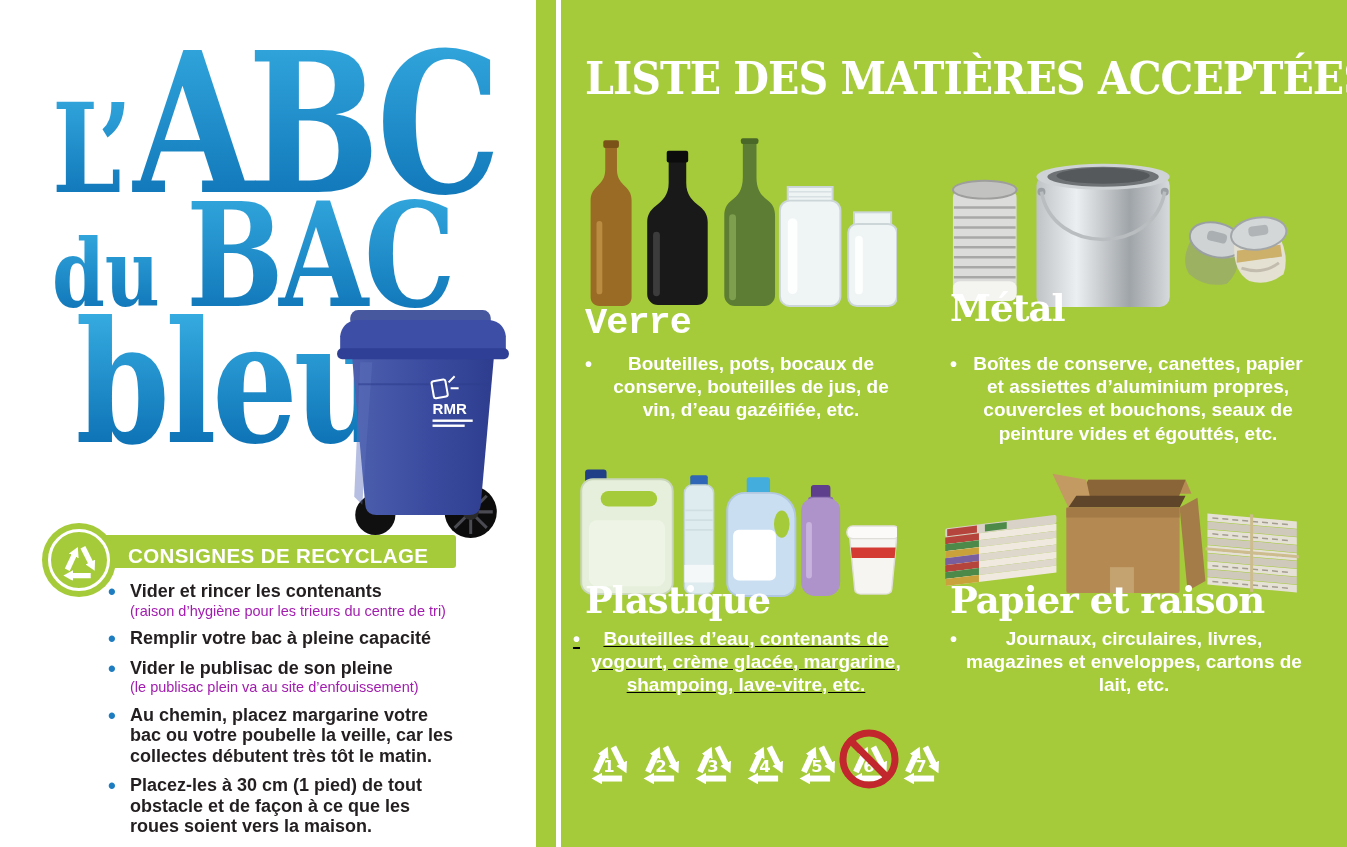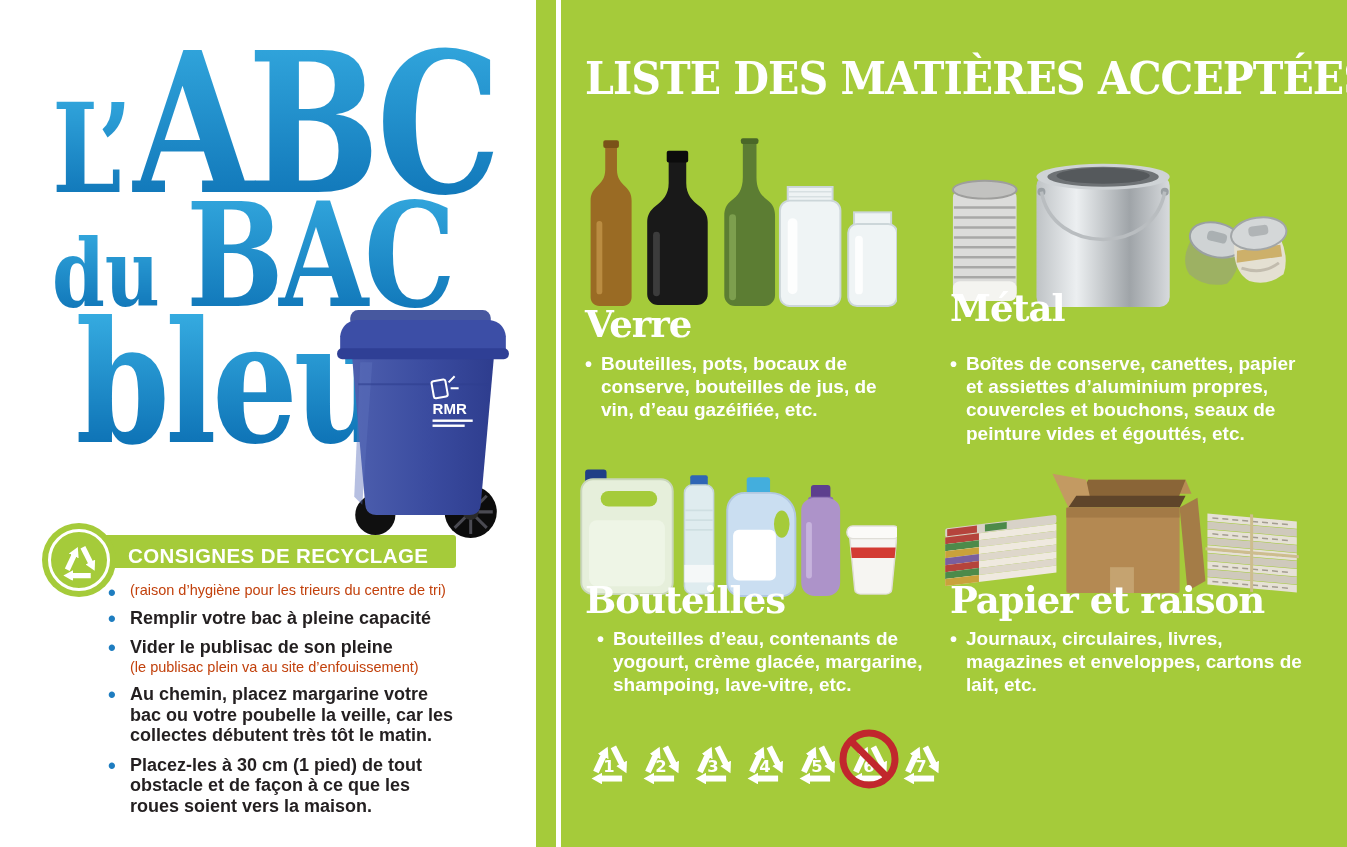--- a/index.html
+++ b/index.html
@@ -24,36 +24,36 @@
 
   .consignes-circle{position:absolute;left:40px;top:521px;width:78px;height:78px;}
   .consignes-bar{position:absolute;left:96px;top:535px;width:360px;height:33px;background:#a5cb3a;
                  border-radius:3px;display:flex;align-items:flex-end;}
   .consignes-bar span{color:#fff;font-weight:bold;font-size:20.5px;letter-spacing:.4px;padding-left:32px;}
 
   .rules{position:absolute;left:104px;top:581px;width:356px;margin:0;padding:0;list-style:none;}
   .rules li{position:relative;padding-left:26px;margin-bottom:9px;}
   .rules li::before{content:"•";position:absolute;left:4px;top:-2px;color:#1e7dc0;font-size:22px;font-weight:bold;}
   .rule{margin:0;color:#231f20;font-weight:bold;font-size:18px;line-height:1.14;}
-  .note{margin:1px 0 0 0;color:#c2410c;font-size:14.5px;line-height:1.15;white-space:nowrap;}
+  .note{margin:1px 0 0 0;color:#a21caf;font-size:14.5px;line-height:1.15;white-space:nowrap;}
   .note:empty{display:none;}
 
   
   .divider-strip{position:absolute;left:536px;top:0;width:20px;height:847px;background:#a5cb3a;}
 
   
   .right-panel{position:absolute;left:561px;top:0;width:786px;height:847px;background:#a5cb3a;}
   .right-panel h1{position:absolute;left:24px;top:52px;margin:0;color:#fff;
                   font-family:"DejaVu Serif",serif;font-weight:700;font-size:42px;letter-spacing:-1px;
                   transform:scale(.98,1.08);transform-origin:top left;white-space:nowrap;}
   .sec h2{position:absolute;margin:0;color:#fff;font-family:"DejaVu Serif",serif;font-weight:700;
           font-size:37px;letter-spacing:-1px;}
   .bullet{position:absolute;display:flex;}
   .bullet::before{content:"•";color:#fff;font-size:20px;font-weight:bold;margin-right:9px;line-height:1.2;}
-  .bullet p{margin:0;color:#fff;font-weight:bold;font-size:19px;line-height:1.22;}
+  .bullet p{margin:0;color:#fff;font-weight:bold;font-size:19px;line-height:1.22;text-align:center;}
 
   .illus{position:absolute;}
 
   .resin-row{position:absolute;left:24px;top:736px;display:flex;gap:4px;}
   .resin-wrap{position:relative;width:48px;height:48px;}
   .resin{width:48px;height:48px;display:block;}
   .resin text{font-family:"DejaVu Sans",sans-serif;font-weight:bold;font-size:15px;fill:#fff;text-anchor:middle;}
   .ban-overlay{position:absolute;left:-7px;top:-8px;width:62px;height:62px;pointer-events:none;}
 </style>
 </head>
@@ -129,20 +129,21 @@
     <div class="consignes-circle">
       <svg viewBox="0 0 78 78" width="78" height="78">
         <circle cx="39" cy="39" r="37" fill="#a5cb3a"></circle>
         <circle cx="39" cy="39" r="29.5" fill="none" stroke="#fff" stroke-width="3"></circle>
         <use href="#tri" x="17.5" y="16.5" width="43" height="43"></use>
       </svg>
     </div>
 
     <ul class="rules">
       <li>
+        <p class="rule">Vider et rincer les contenants</p>
         <p class="note">(raison d’hygiène pour les trieurs du centre de tri)</p>
       </li>
       <li>
         <p class="rule">Remplir votre bac à pleine capacité</p>
 
       </li>
       <li>
         <p class="rule">Vider le publisac de son pleine</p>
         <p class="note">(le publisac plein va au site d’enfouissement)</p>
       </li>
@@ -176,21 +177,21 @@
           <rect x="170" y="0" width="18" height="6" rx="2" fill="#4a6828"></rect>
           <rect x="218" y="50" width="46" height="16" fill="#eef3f4" stroke="#ccd6d9" stroke-width="2"></rect>
           <path d="M219 55 h44 M219 60 h44" stroke="#d7e0e2" stroke-width="1.5"></path>
           <rect x="210" y="64" width="62" height="108" rx="10" fill="#eff4f5" stroke="#ccd6d9" stroke-width="2"></rect>
           <rect x="218" y="82" width="10" height="78" rx="5" fill="#ffffff" opacity=".85"></rect>
           <rect x="286" y="76" width="38" height="14" fill="#eef3f4" stroke="#ccd6d9" stroke-width="2"></rect>
           <rect x="280" y="88" width="50" height="84" rx="9" fill="#eff4f5" stroke="#ccd6d9" stroke-width="2"></rect>
           <rect x="287" y="100" width="8" height="60" rx="4" fill="#ffffff" opacity=".85"></rect>
         </svg>
       </div>
-      <h2 style="left:24px;top:302px;">Verre</h2>
+      <h2 style="left:24px;top:302px;font-family:Liberation Mono, monospace;">Verre</h2>
       <div class="bullet" style="left:24px;top:352px;width:316px;">
         <p>Bouteilles, pots, bocaux de conserve, bouteilles de jus, de vin, d’eau gazéifiée, etc.</p>
       </div>
     </div>
 
     <div class="sec">
       <div class="illus" style="left:380px;top:132px;">
         <svg viewBox="0 0 360 180" width="358" height="179">
           <rect x="12" y="58" width="64" height="112" rx="8" fill="#dcdcda"></rect>
           <path d="M13 76 h62 M13 86 h62 M13 96 h62 M13 106 h62 M13 116 h62 M13 126 h62 M13 136 h62 M13 146 h62" stroke="#a8a8a6" stroke-width="2.5"></path>
@@ -241,22 +242,22 @@
           <rect x="162" y="80" width="44" height="52" rx="6" fill="#ffffff"></rect>
           <rect x="242" y="34" width="20" height="16" rx="3" fill="#5d3f8e"></rect>
           <rect x="239" y="46" width="26" height="7" rx="3" fill="#8d6fb4"></rect>
           <path d="M232 60 c0 -8 6 -12 13 -13 h14 c7 1 13 5 13 13 v74 c0 8 -6 14 -14 14 h-12 c-8 0 -14 -6 -14 -14 Z" fill="#ad93c9"></path>
           <rect x="237" y="72" width="6" height="58" rx="3" fill="#c7b3dd"></rect>
           <rect x="279" y="76" width="54" height="13" rx="6" fill="#fbfaf8" stroke="#e2e0db" stroke-width="1.5"></rect>
           <path d="M282 89 h48 l-5 52 c0 3 -3 5 -6 5 h-26 c-3 0 -6 -2 -6 -5 Z" fill="#f6f5f2" stroke="#e0ded8" stroke-width="1.5"></path>
           <path d="M283 98 h46 l-1 11 h-44 Z" fill="#d33b33"></path>
         </svg>
       </div>
-      <h2 style="left:24px;top:578px;">Bouteilles</h2>
-      <div class="bullet" style="left:36px;top:627px;width:330px;">
+      <h2 style="left:24px;top:578px;">Plastique</h2>
+      <div class="bullet" style="left:12px;top:627px;width:330px;text-decoration:underline;">
         <p>Bouteilles d’eau, contenants de yogourt, crème glacée, margarine, shampoing, lave-vitre, etc.</p>
       </div>
     </div>
 
     <div class="sec">
       <div class="illus" style="left:380px;top:448px;">
         <svg viewBox="0 0 360 150" width="358" height="149">
           <g transform="translate(4,90) skewY(-7)">
             <rect x="0" y="-9" width="112" height="9" rx="2" fill="#d8d2c8"></rect>
             <rect x="2" y="-8" width="30" height="7" fill="#b5443c"></rect>

